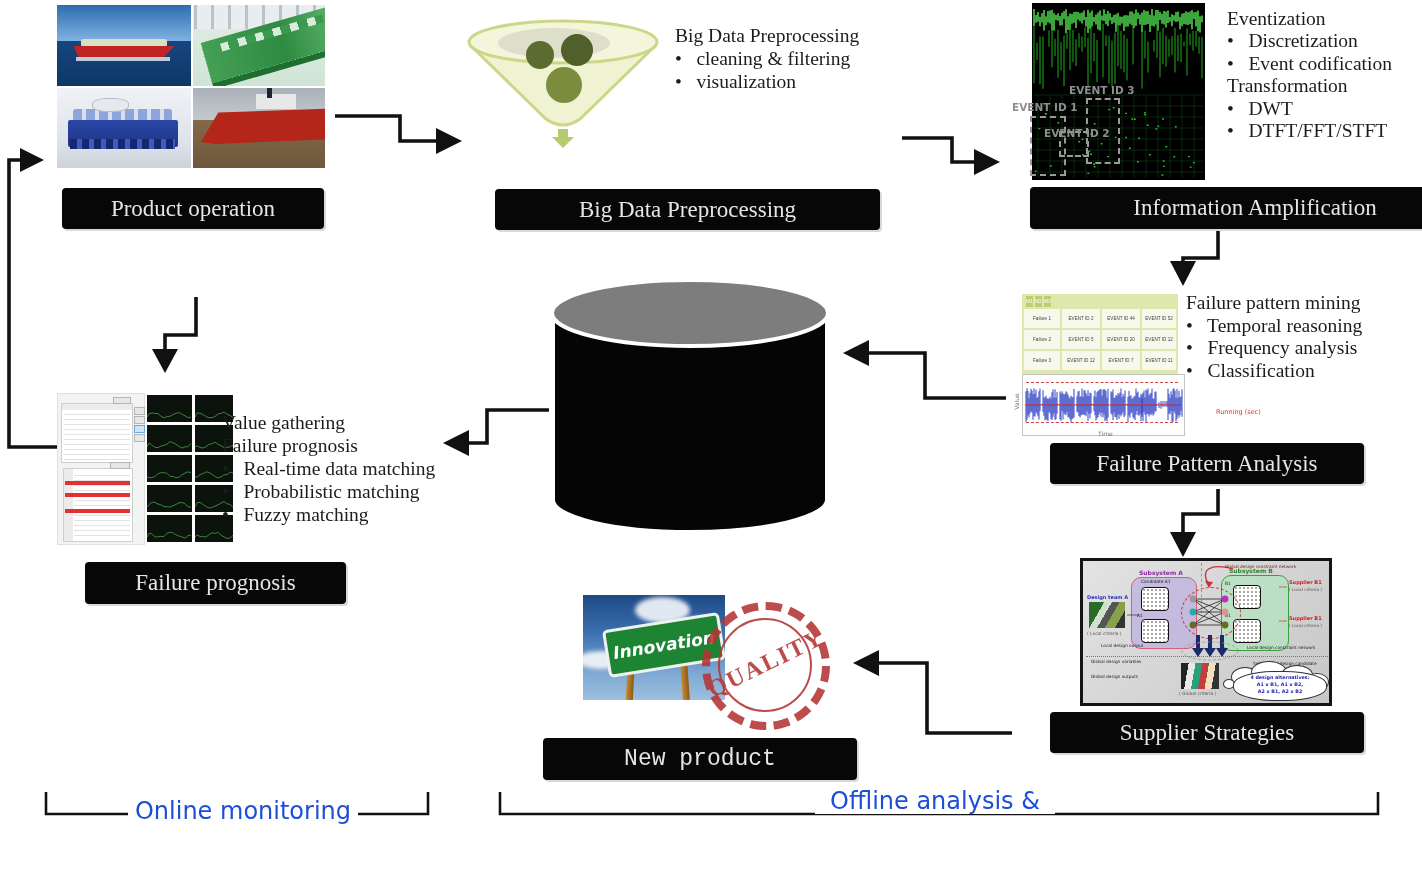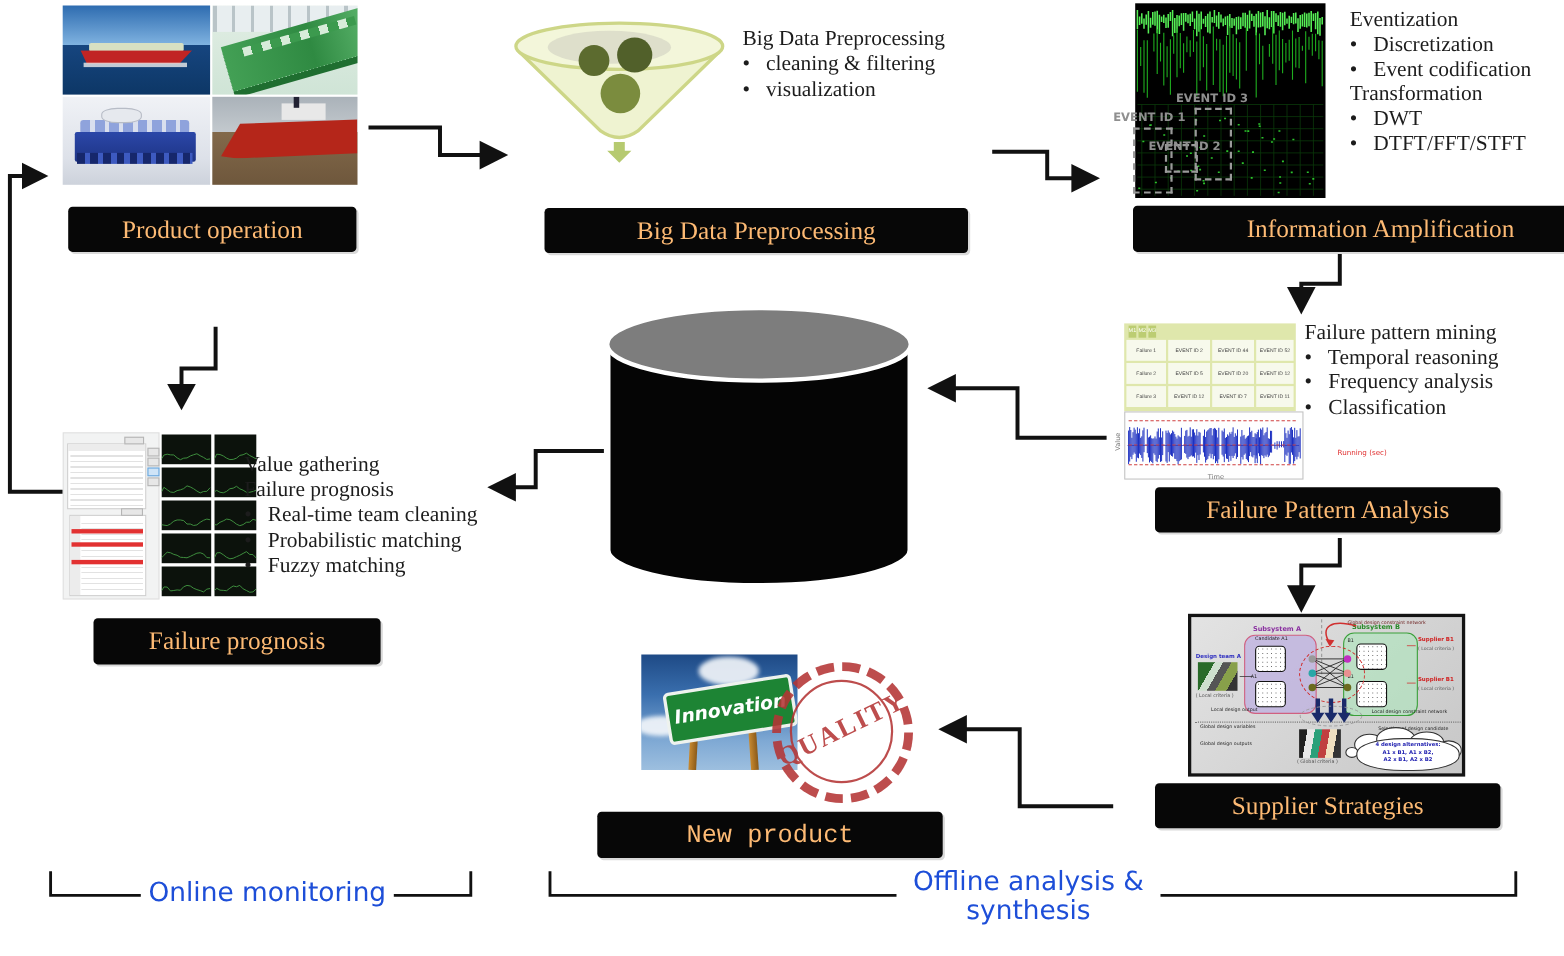--- a/index.html
+++ b/index.html
@@ -1,21 +1,21 @@
 <!DOCTYPE html>
 <html><head>
 <meta charset="utf-8">
 <style>
   html,body{margin:0;padding:0;background:#fff;}
   #stage{position:relative;width:1422px;height:869px;background:#fff;overflow:hidden;
          font-family:"Liberation Sans",sans-serif;}
   
   #connectors{position:absolute;left:0;top:0;z-index:1;}
   
-  .plabel{position:absolute;background:#070707;color:#fdba74;border-radius:4px;
+  .plabel{position:absolute;background:#070707;color:#e5e5e5;border-radius:4px;
           display:flex;align-items:center;justify-content:center;
           font-family:"Liberation Serif",serif;font-size:23px;z-index:3;
           box-shadow:2px 2px 0 #d9d9d9;}
   .plabel.sans{font-family:Liberation Mono, monospace;font-size:23px;}
   
   .ann{position:absolute;color:#1c1c1c;font-family:"Liberation Serif",serif;
        font-size:19.5px;z-index:3;}
   .ann .ann-line{white-space:pre-wrap;}
   
   .bracket-label{position:absolute;background:#fff;color:#1d4ed8;z-index:2;
@@ -390,24 +390,23 @@
 
   <div class="ann-line">Failure pattern mining</div>
       <div class="ann-line">•   Temporal reasoning</div>
       <div class="ann-line">•   Frequency analysis</div>
       <div class="ann-line">•   Classification</div>
     </div>
   <div class="ann" style="left:222px;top:411px;width:246px;line-height:23px;">
 
   <div class="ann-line">Value gathering</div>
       <div class="ann-line">Failure prognosis</div>
-      <div class="ann-line">•   Real-time team cleaning</div>
+      <div class="ann-line">•   Real-time data matching</div>
       <div class="ann-line">•   Probabilistic matching</div>
       <div class="ann-line">•   Fuzzy matching</div>
     </div>
 
   <div class="bracket-label" style="left:128px;top:797px;width:218px;padding:0 6px;">Online monitoring</div>
   <div class="bracket-label" style="left:815px;top:788px;width:240px;line-height:26px;">
     <div>Offline analysis &amp;</div>
-    <div>synthesis</div>
   </div>
 
 </div>
 
 </body></html>

